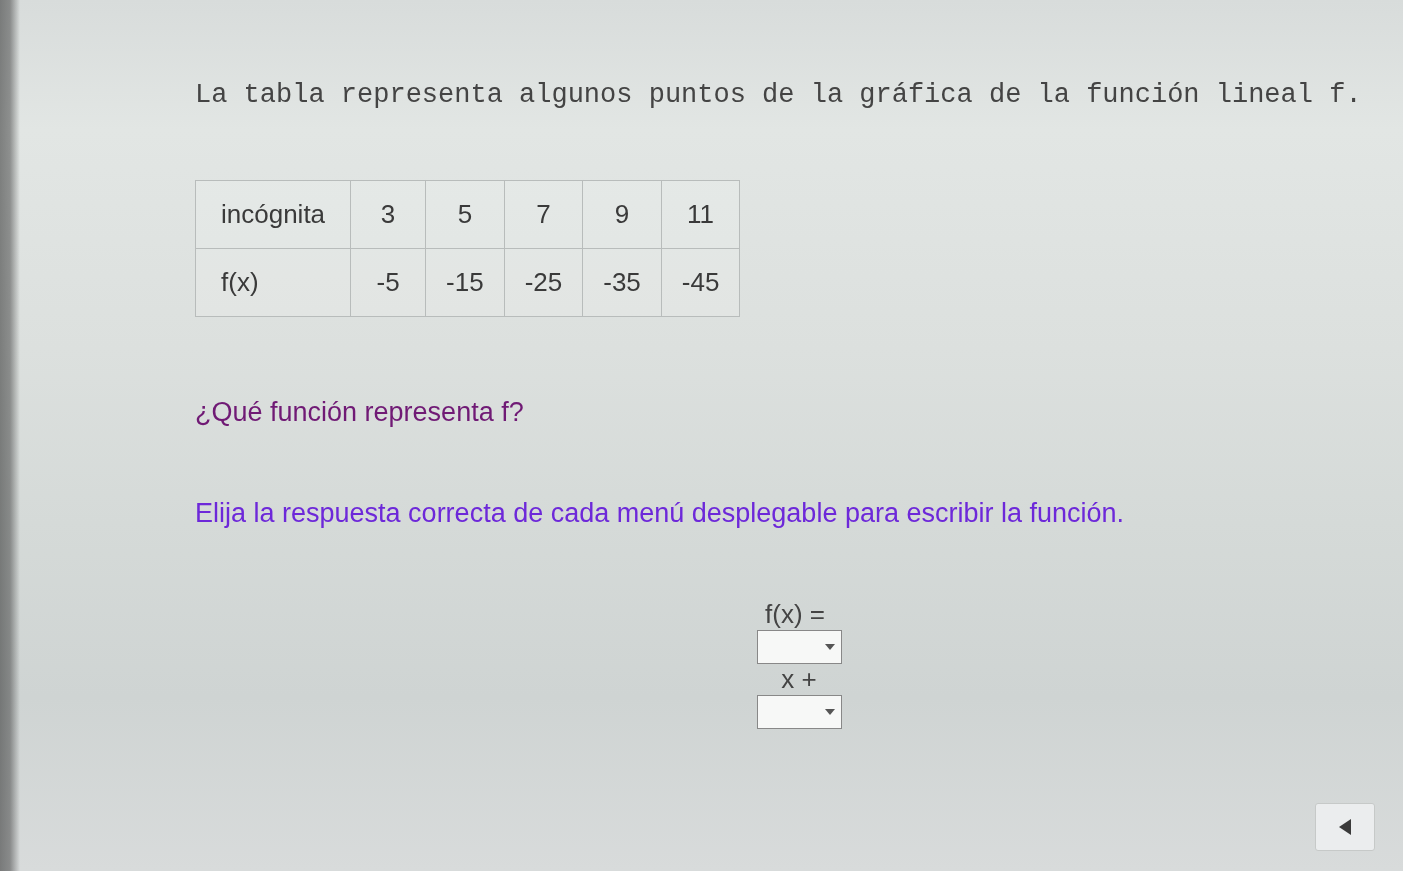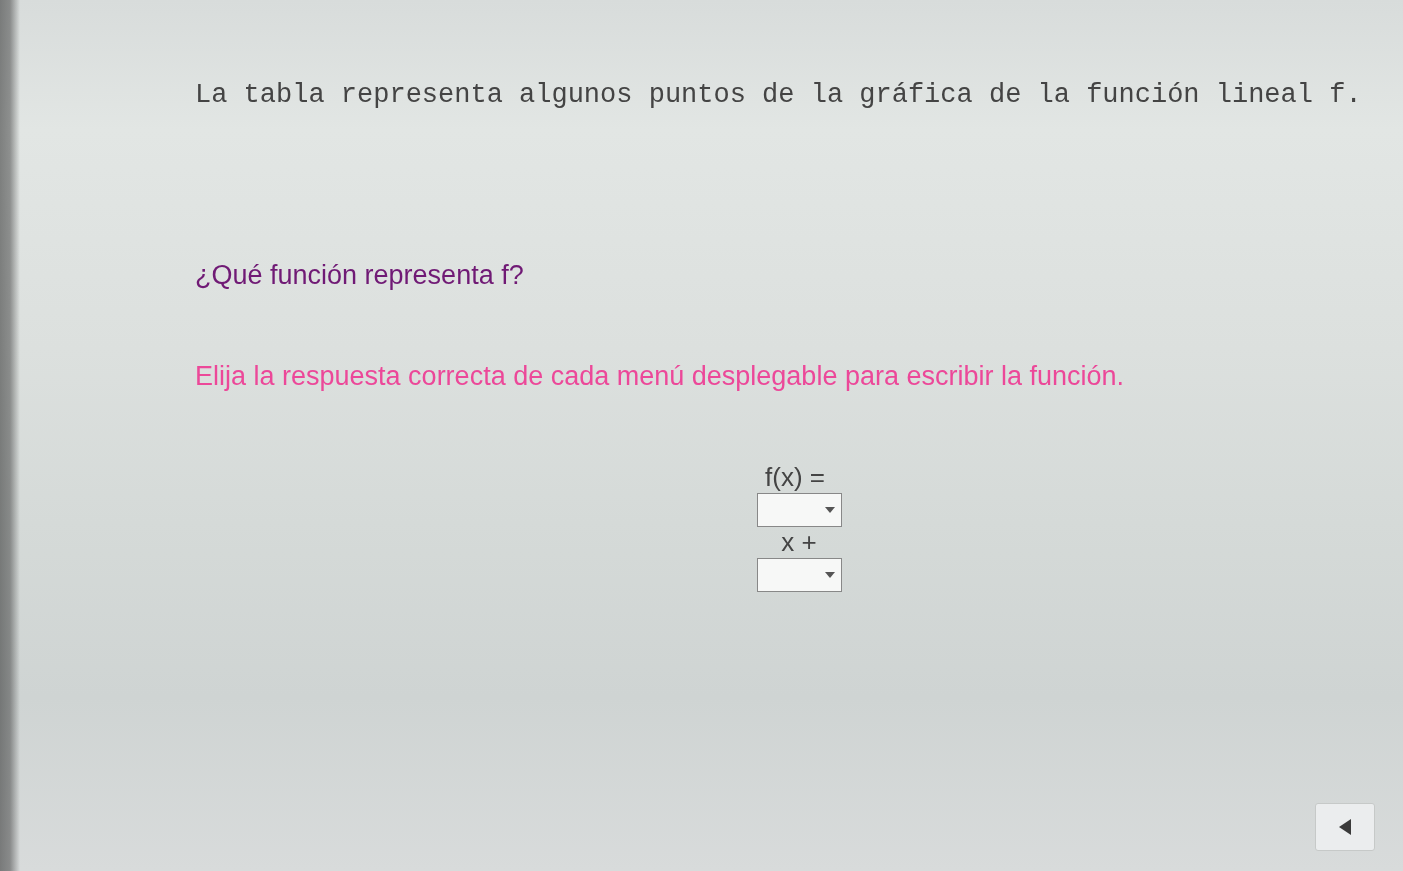--- a/index.html
+++ b/index.html
@@ -40,21 +40,21 @@
       padding: 18px 25px;
       text-align: left;
     }
     .subquestion {
       font-size: 27px;
       color: #701a75;
       margin-bottom: 70px;
     }
     .instruction {
       font-size: 27px;
-      color: #ec4899;
+      color: #6d28d9;
       margin-bottom: 70px;
     }
     .equation-row {
       display: flex;
       align-items: center;
       font-size: 26px;
       color: #444;
       flex-direction: column;
     }
     .equation-label {
@@ -113,20 +113,36 @@
   </style>
 </head>
 <body>
 
 <div class="left-edge"></div>
 
 <div class="question-text">La tabla representa algunos puntos de la gráfica de la función lineal f.</div>
 
 <table>
   <tbody>
+      <tr>
+    <td class="header-cell">incógnita</td>
+    <td>3</td>
+    <td>5</td>
+    <td>7</td>
+    <td>9</td>
+    <td>11</td>
+  </tr>
+  <tr>
+    <td class="header-cell">f(x)</td>
+    <td>-5</td>
+    <td>-15</td>
+    <td>-25</td>
+    <td>-35</td>
+    <td>-45</td>
+  </tr>
 </tbody>
   </table>
 
 <div class="subquestion">¿Qué función representa f?</div>
 
 <div class="instruction">Elija la respuesta correcta de cada menú desplegable para escribir la función.</div>
 
 <div class="equation-row">
   <span class="equation-label">f(x) =</span>
   <span class="dropdown">

